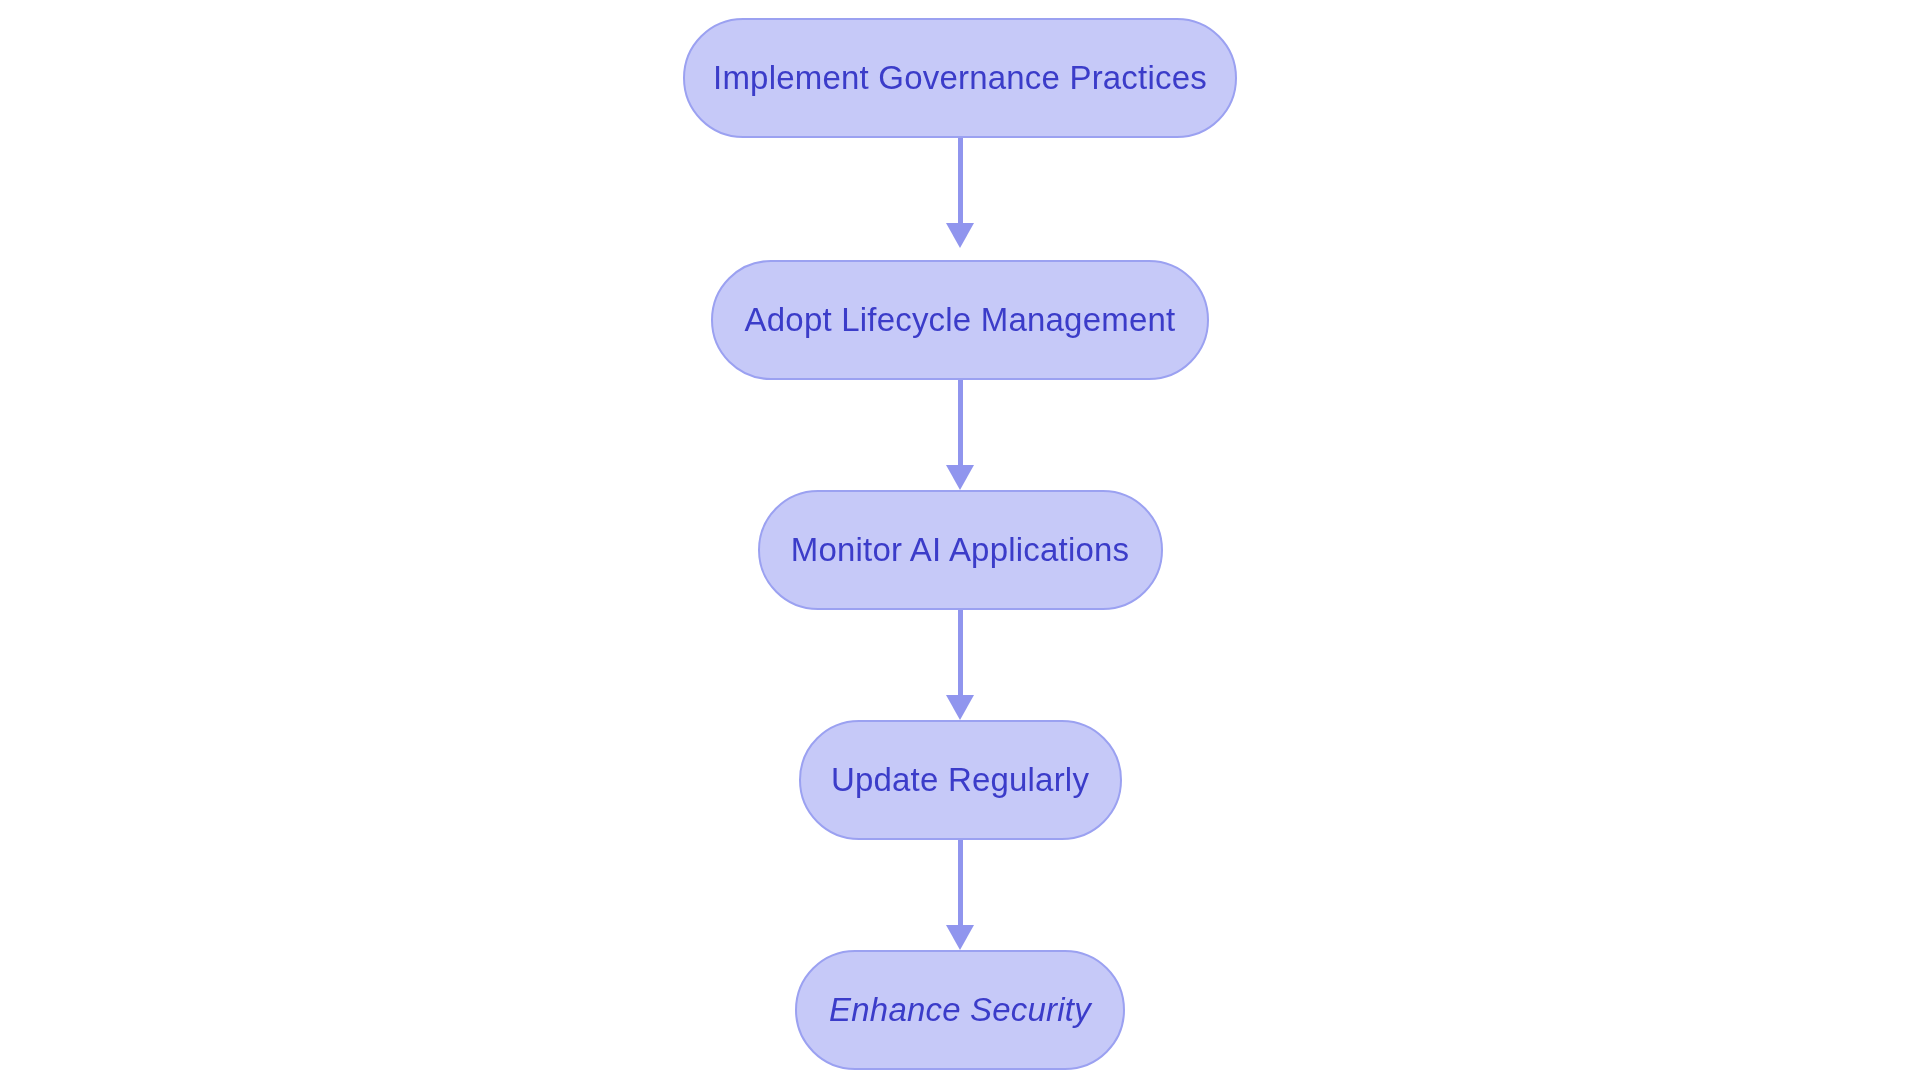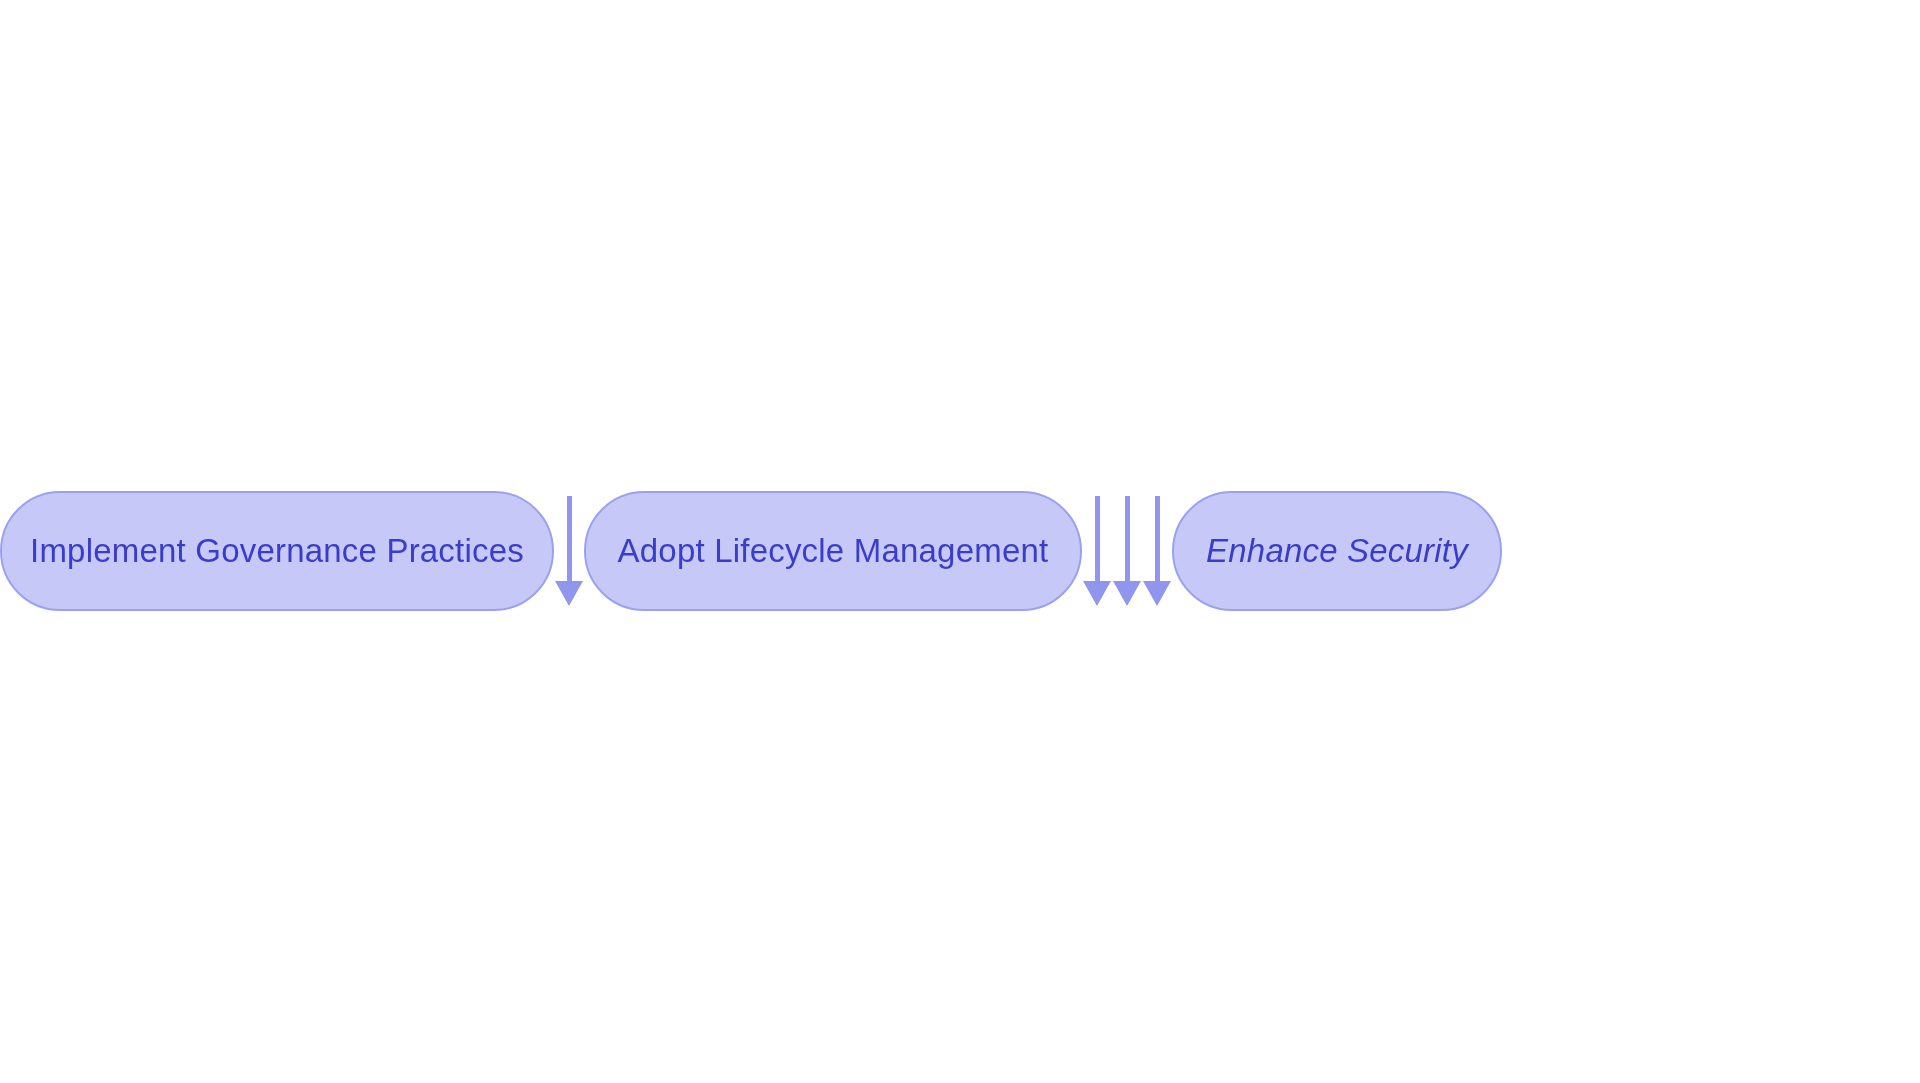--- a/index.html
+++ b/index.html
@@ -15,21 +15,21 @@
     height: 1083px;
     background: var(--background);
     font-family: "Liberation Sans", "DejaVu Sans", sans-serif;
     overflow: hidden;
   }
   .canvas {
     position: relative;
     width: 1920px;
     height: 1083px;
     display: flex;
-    flex-direction: row;
+    flex-direction: column;
     align-items: center;
     padding-top: 18px;
   }
   .node {
     height: 120px;
     border-radius: 60px;
     background: var(--node-fill);
     border: 2px solid var(--node-border);
     display: flex;
     align-items: center;
@@ -37,21 +37,21 @@
     flex: 0 0 auto;
   }
   .node span {
     font-size: 33px;
     font-weight: 400;
     letter-spacing: 0.2px;
     color: var(--node-text);
     white-space: nowrap;
   }
   .w0 { width: 554px; }
-  .w1 { width: 498px; }
+  .w1 { width: 498px; margin-top: 12px; }
   .w2 { width: 405px; }
   .w3 { width: 323px; }
   .w4 { width: 330px; font-style: italic; }
   .arrow {
     height: 110px;
     width: 30px;
     flex: 0 0 auto;
     display: flex;
     flex-direction: column;
     align-items: center;
@@ -85,26 +85,32 @@
 
   <div class="node w1">
     <span>Adopt Lifecycle Management</span>
   </div>
 
   <div class="arrow">
     <div class="arrow-line"></div>
     <div class="arrow-head"></div>
   </div>
 
+  <div class="node w2">
+    <span>Monitor AI Applications</span>
+  </div>
 
   <div class="arrow">
     <div class="arrow-line"></div>
     <div class="arrow-head"></div>
   </div>
 
+  <div class="node w3">
+    <span>Update Regularly</span>
+  </div>
 
   <div class="arrow">
     <div class="arrow-line"></div>
     <div class="arrow-head"></div>
   </div>
 
   <div class="node w4">
     <span>Enhance Security</span>
   </div>
 

